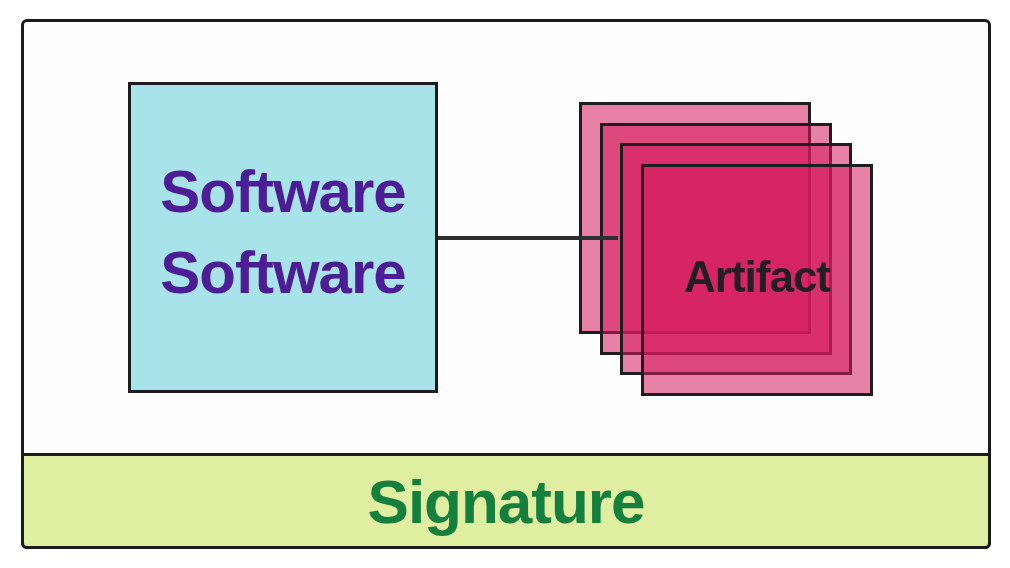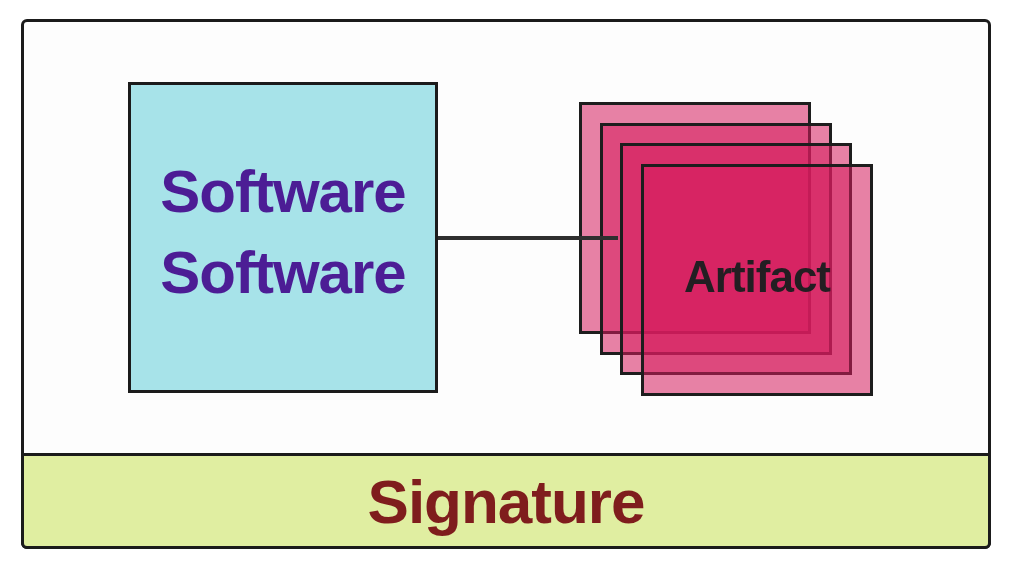--- a/index.html
+++ b/index.html
@@ -101,16 +101,16 @@
     <div class="layer l2" style="background-color: rgba(214, 28, 93, 0.55); border-color: rgb(29, 29, 29);"></div>
     <div class="layer l3" style="background-color: rgba(214, 28, 93, 0.55); border-color: rgb(29, 29, 29);"></div>
     <div class="layer l4" style="background-color: rgba(214, 28, 93, 0.55); border-color: rgb(29, 29, 29);">
       <span class="metadata-label" style="color: rgb(35, 30, 34);">Artifact</span>
     </div>
   </div>
 
   <div class="connector" style="background-color: rgb(47, 47, 47);"></div>
 
   <div class="signature-band" style="background-color: rgb(224, 238, 161); border-color: rgb(27, 27, 27);">
-    <span class="signature-label" style="color: #7f1d1d;">Signature</span>
+    <span class="signature-label" style="color: #15803d;">Signature</span>
   </div>
 
 </div>
 
 </body></html>

